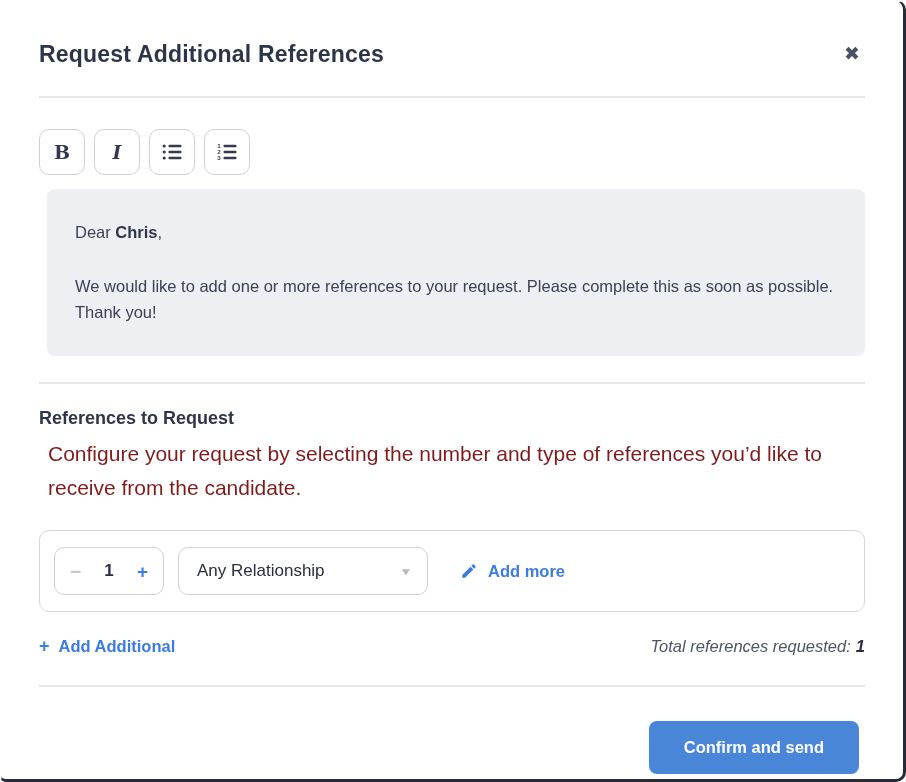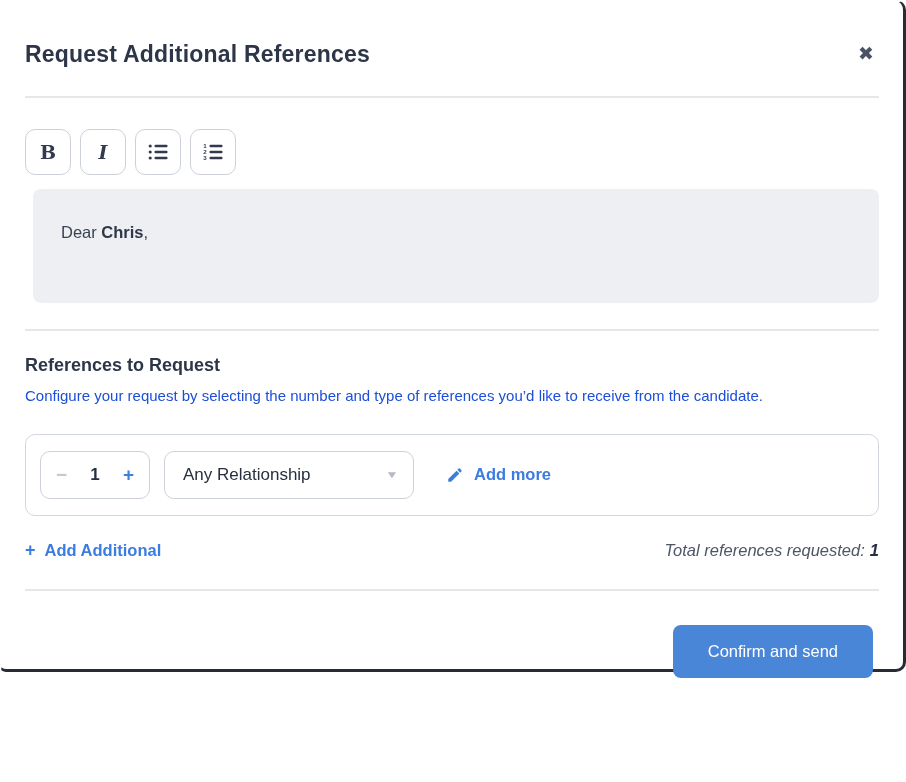--- a/index.html
+++ b/index.html
@@ -5,29 +5,29 @@
   * { margin: 0; padding: 0; box-sizing: border-box; }
   html, body { background: #ffffff; }
   body {
     font-family: "Liberation Sans", sans-serif;
     width: 906px;
     height: 782px;
     overflow: hidden;
   }
   .modal {
     width: 906px;
-    height: 672px;
+    height: 782px;
     background: #ffffff;
     border-right: 3px solid #262b36;
     border-bottom: 3px solid #262b36;
     border-top: 1px solid #ffffff;
     border-left: 1px solid #ffffff;
     border-radius: 6px 10px 10px 6px;
     position: relative;
-    padding: 0 24px;
+    padding: 0 38px;
   }
   
   .modal-header {
     display: flex;
     align-items: flex-start;
     justify-content: space-between;
     padding-top: 40px;
   }
   .modal-title {
     font-size: 23px;
@@ -99,24 +99,25 @@
   .message-box b { font-weight: 700; color: #2f3748; }
   
   .section-heading {
     margin-top: 24px;
     font-size: 18px;
     font-weight: 700;
     color: #2d3648;
   }
   .section-desc {
     margin-top: 8px;
-    font-size: 15px;
+    font-size: 21px;
     line-height: 1.6;
-    color: #1d4ed8;
+    color: #7f1d1d;
     max-width: 820px;
+    margin-left: 9px;
   }
   
   .ref-row {
     margin-top: 26px;
     border: 1.5px solid #d2d6dd;
     border-radius: 10px;
     padding: 15px 14px;
     display: flex;
     align-items: center;
     gap: 14px;
@@ -206,21 +207,21 @@
     padding-right: 6px;
   }
   .confirm-btn {
     background: #4a86d8;
     color: #ffffff;
     border: none;
     border-radius: 8px;
     height: 53px;
     padding: 0 35px;
     font-size: 16.5px;
-    font-weight: 400;
+    font-weight: 700;
     font-family: "Liberation Sans", sans-serif;
     cursor: pointer;
   }
   .icon-svg { display: block; }
 </style>
 </head>
 <body>
 
 <div class="modal">
 
@@ -255,20 +256,21 @@
         <text x="1.2" y="13" font-size="6.2" font-weight="bold" fill="#323b4e" font-family="Liberation Sans, sans-serif">2</text>
         <rect x="7.5" y="9.8" width="13" height="2.4" rx="1" fill="#323b4e"></rect>
         <text x="1.2" y="19" font-size="6.2" font-weight="bold" fill="#323b4e" font-family="Liberation Sans, sans-serif">3</text>
         <rect x="7.5" y="15.8" width="13" height="2.4" rx="1" fill="#323b4e"></rect>
       </svg>
     </button>
   </div>
 
   <div class="message-box">
     <p class="greeting"><span>Dear </span><b>Chris</b><span>,</span></p>
+    <p class="body-text">We would like to add one or more references to your request. Please complete this as soon as possible. Thank you!</p>
   </div>
 
   <hr class="divider divider-message">
 
   <h2 class="section-heading">References to Request</h2>
   <p class="section-desc">Configure your request by selecting the number and type of references you’d like to receive from the candidate.</p>
 
   <div class="ref-row">
     <div class="stepper">
       <button class="dec">−</button>

